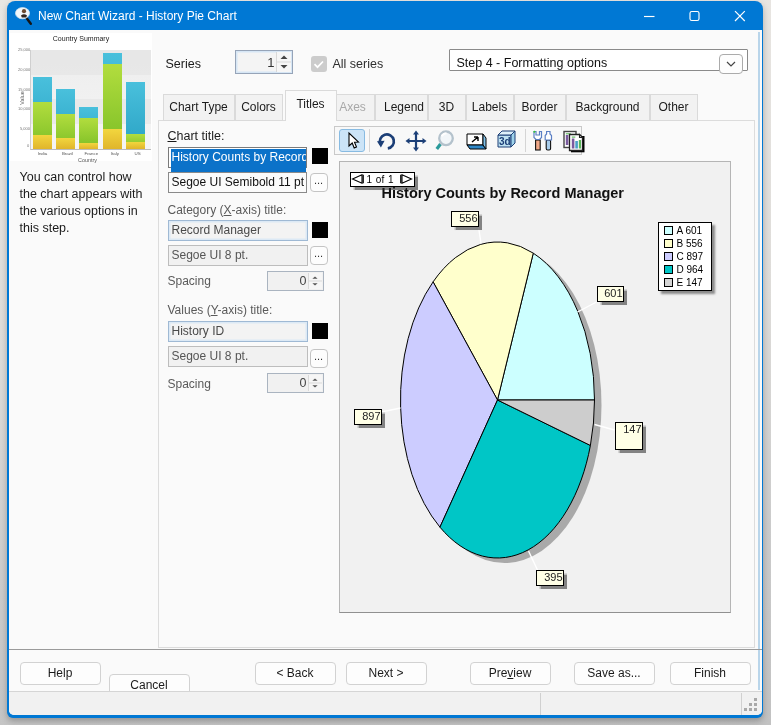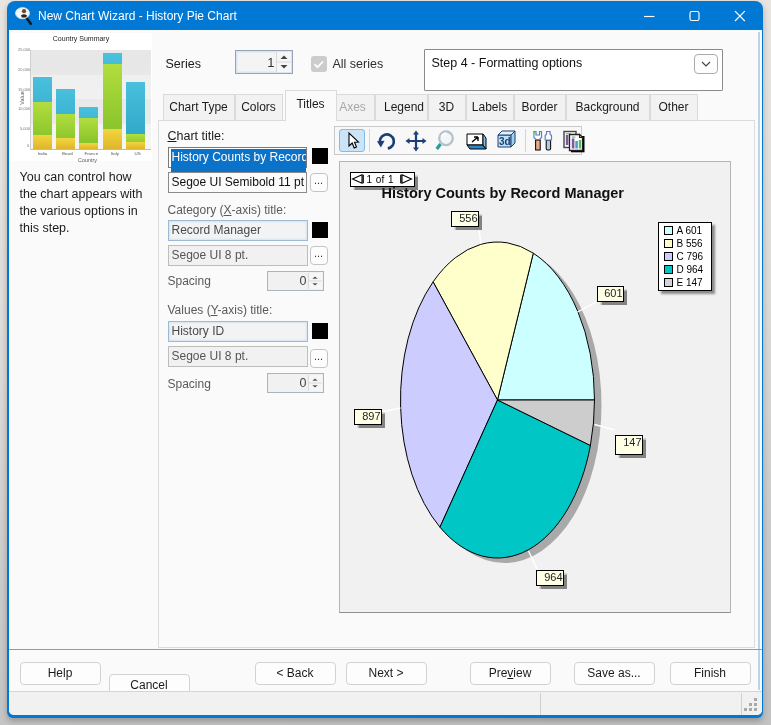--- a/index.html
+++ b/index.html
@@ -100,21 +100,21 @@
     </svg>
   </div>
 </div>
 <div class="abs" style="left:302px;top:26px;width:16px;height:16px;background:#cccccc;border-radius:3px;">
   <svg width="16" height="16" viewBox="0 0 16 16">
         <path d="M3.5,8.2 L6.5,11.2 L12,5.5" fill="none" stroke="#ffffff" stroke-width="1.7"></path>
       </svg>
 </div>
 <div class="lbl" style="left:324px;top:27px;color:#2f2f2f;">All series</div>
 
-<div class="abs" style="left:415px;top:19px;width:299px;height:42px;box-sizing:border-box;border:1px solid #8a8a8a;background:#fff;border-radius:1px;">
+<div class="abs" style="left:440px;top:19px;width:299px;height:22px;box-sizing:border-box;border:1px solid #8a8a8a;background:#fff;border-radius:1px;">
   <div class="abs" style="left:7px;top:6px;font-size:12.5px;color:#111;">Step 4 - Formatting options</div>
   <div class="abs" style="right:4px;top:4px;width:24px;height:20px;box-sizing:border-box;border:1px solid #ababab;border-radius:4px;background:#fdfdfd;">
     <svg width="22" height="18" viewBox="0 0 22 18">
           <path d="M7,7 L11,11 L15,7" fill="none" stroke="#454545" stroke-width="1.2"></path>
         </svg>
   </div>
 </div>
 
 <div class="abs" style="left:149px;top:90px;width:597px;height:528px;box-sizing:border-box;border:1px solid #dcdcdc;background:#fafafa;"></div>
 <div class="tab" style="left:154px;width:72px;line-height:25px;">Chart Type</div>
@@ -247,41 +247,41 @@
       <line x1="138.5" y1="65" x2="141" y2="81.5"></line>
       <line x1="256.5" y1="140" x2="237.5" y2="150"></line>
       <line x1="254.5" y1="262.5" x2="274.5" y2="268"></line>
       <line x1="197.5" y1="408" x2="188.5" y2="389"></line>
       <line x1="41.5" y1="250" x2="60.5" y2="246"></line>
     </g>
   </svg>
   <div class="abs" style="left:42px;top:23px;width:340px;font-size:14.5px;font-weight:bold;color:#111;">History Counts by Record Manager</div>
   <div class="plabel" style="left:111px;top:49px;width:28px;height:16px;line-height:13px;">556</div>
   <div class="plabel" style="left:257px;top:124px;width:27px;height:16px;line-height:13px;">601</div>
-  <div class="plabel" style="left:275px;top:273px;width:28px;height:20px;line-height:13px;">147</div>
-  <div class="plabel" style="left:196px;top:408px;width:28px;height:16px;line-height:13px;">964</div>
+  <div class="plabel" style="left:275px;top:260px;width:28px;height:28px;line-height:13px;">147</div>
+  <div class="plabel" style="left:196px;top:408px;width:28px;height:16px;line-height:13px;">395</div>
   <div class="plabel" style="left:14px;top:247px;width:28px;height:16px;line-height:13px;">897</div>
 
   <div class="abs" style="left:10px;top:10px;width:65px;height:15px;box-sizing:border-box;background:#fff;border:1.2px solid #000;box-shadow:2.5px 2.5px 1px rgba(40,40,40,0.55);">
     <svg class="abs" style="left:0px;top:1px" width="14" height="10" viewBox="0 0 14 10">
           <path d="M11,0.8 L1.5,5 L11,9.2 Z M12.3,0.8 L12.3,9.2" fill="none" stroke="#000" stroke-width="1.1"></path>
         </svg>
     <div class="abs" style="left:16px;top:1px;font-size:10px;color:#000;letter-spacing:0.4px;">1 of 1</div>
     <svg class="abs" style="left:48px;top:1px" width="14" height="10" viewBox="0 0 14 10">
           <path d="M3,0.8 L12.5,5 L3,9.2 Z M1.7,0.8 L1.7,9.2" fill="none" stroke="#000" stroke-width="1.1"></path>
         </svg>
   </div>
 
   <div class="abs" style="left:318px;top:60px;width:54px;height:69px;box-sizing:border-box;background:#fff;border:1.5px solid #000;box-shadow:3px 3px 2px rgba(40,40,40,0.5);text-align:right;">
     <div class="abs" style="left:5px;top:3px;width:7px;height:7px;background:#ccffff;border:1px solid #000;"></div>
     <div class="abs" style="left:18px;top:2px;font-size:10px;">A 601</div>
     <div class="abs" style="left:5px;top:16px;width:7px;height:7px;background:#ffffcc;border:1px solid #000;"></div>
     <div class="abs" style="left:18px;top:15px;font-size:10px;">B 556</div>
     <div class="abs" style="left:5px;top:29px;width:7px;height:7px;background:#ccccff;border:1px solid #000;"></div>
-    <div class="abs" style="left:18px;top:28px;font-size:10px;">C 796</div>
+    <div class="abs" style="left:18px;top:28px;font-size:10px;">C 897</div>
     <div class="abs" style="left:5px;top:42px;width:7px;height:7px;background:#00c6c6;border:1px solid #000;"></div>
     <div class="abs" style="left:18px;top:41px;font-size:10px;">D 964</div>
     <div class="abs" style="left:5px;top:55px;width:7px;height:7px;background:#d4d4d4;border:1px solid #000;"></div>
     <div class="abs" style="left:18px;top:54px;font-size:10px;">E 147</div>
   </div>
 </div>
 
 <div class="abs" style="left:749.5px;top:2px;width:1.5px;height:658px;background:#b9d5ea;"></div>
 
 <div class="abs" style="left:0;top:619px;width:753px;height:1px;background:#9a9a9a;"></div>

